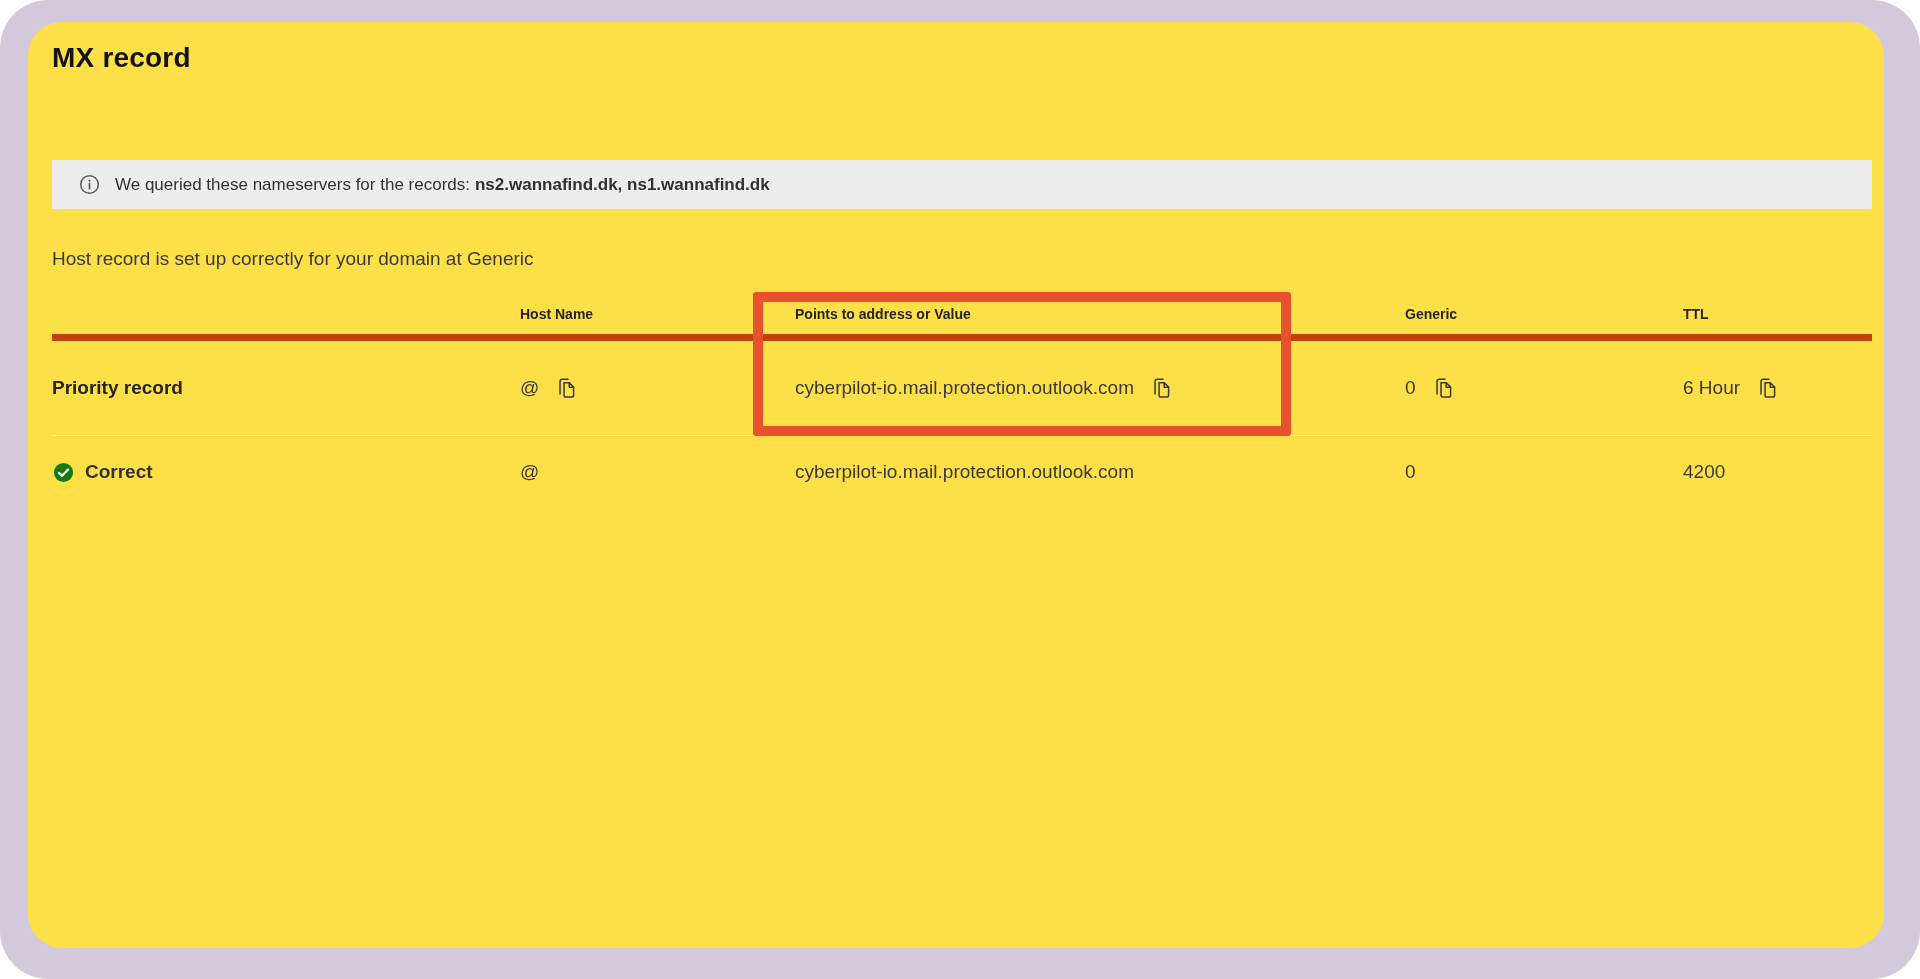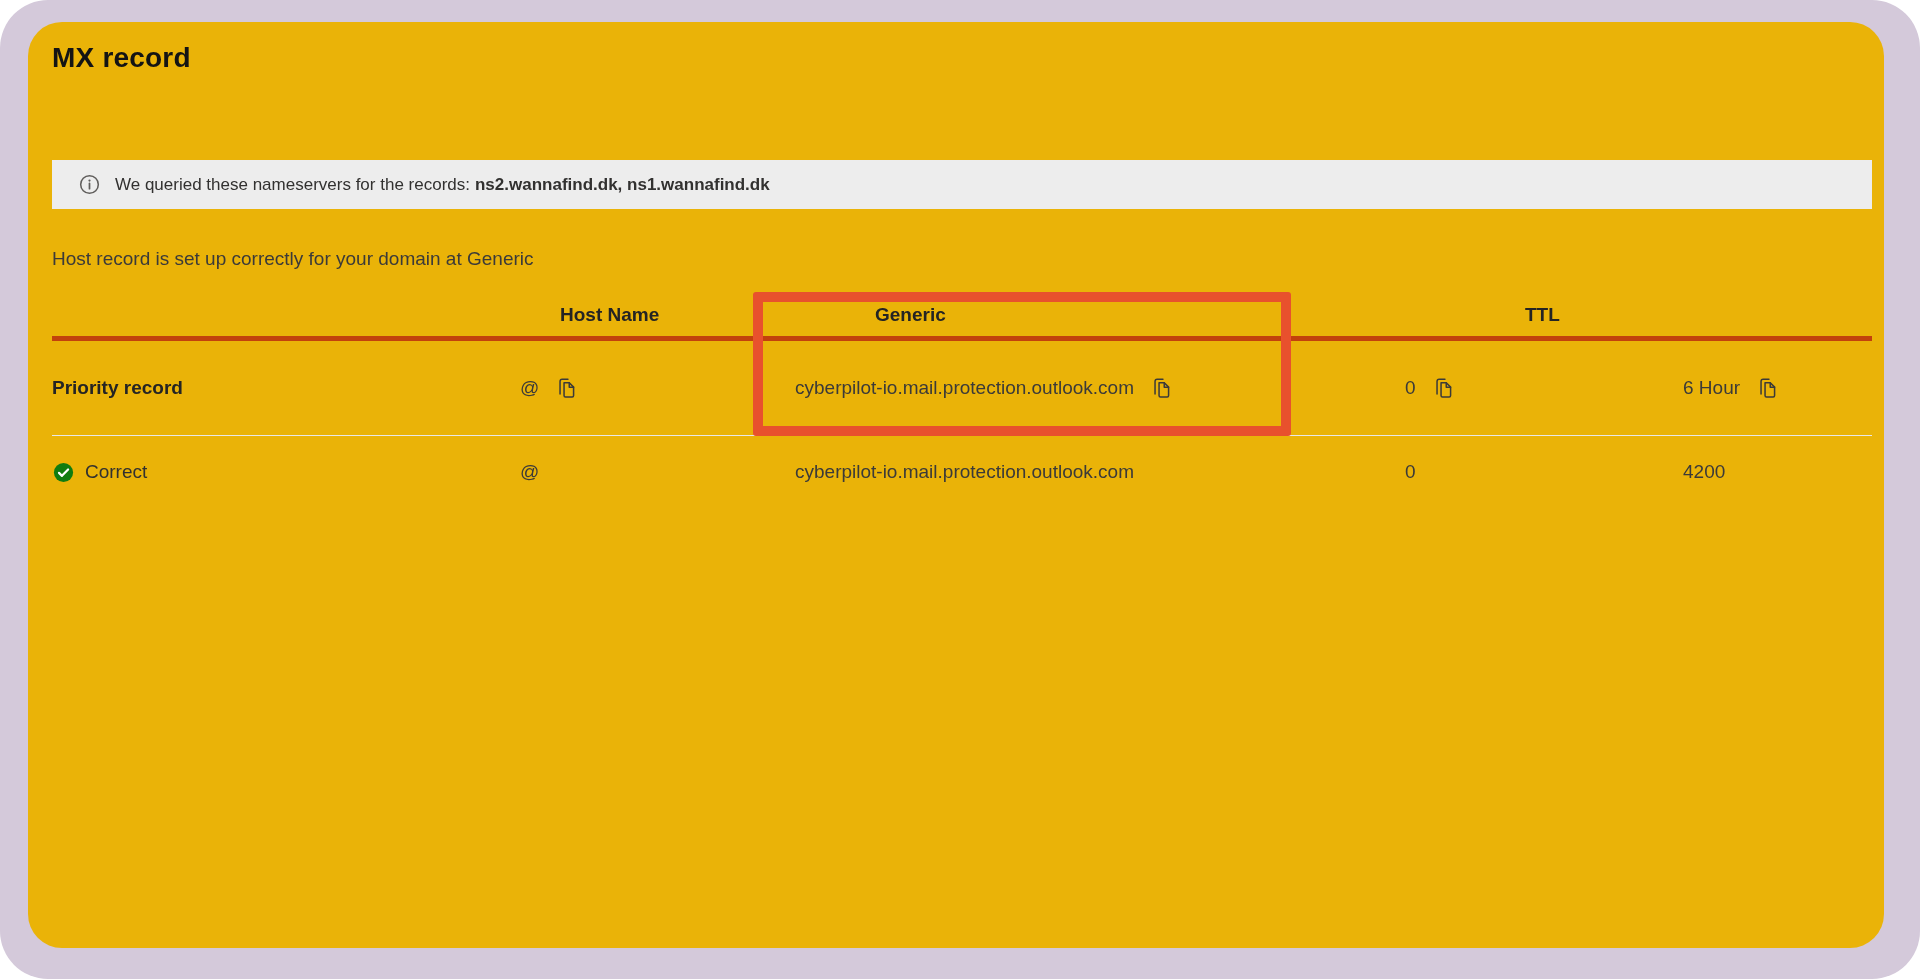--- a/index.html
+++ b/index.html
@@ -12,21 +12,21 @@
   }
   .frame {
     position: absolute; inset: 0;
     background: #d4c9da;
     border-radius: 48px;
   }
   .card {
     position: absolute;
     left: 28px; top: 22px;
     width: 1856px; height: 926px;
-    background: #eab308;
+    background: #fde047;
     border-radius: 34px;
   }
   .page-title {
     position: absolute;
     left: 24px; top: 20px;
     font-size: 28px;
     font-weight: 700;
     color: #141414;
     letter-spacing: 0.2px;
   }
@@ -55,36 +55,35 @@
     left: 24px; top: 272px;
     width: 1820px;
   }
   .t-row {
     display: grid;
     grid-template-columns: 468px 275px 610px 278px 1fr;
     align-items: center;
   }
   .t-head {
     height: 47px;
-    border-bottom: 5px solid #c2410c;
-    font-size: 19px;
+    border-bottom: 7px solid #c2410c;
+    font-size: 14px;
     font-weight: 600;
     color: #242424;
-    gap: 40px;
   }
   .t-row-expected {
     height: 95px;
     border-bottom: 1px solid #e8e8e8;
   }
   .t-row-correct { height: 72px; }
   .cell { display: flex; align-items: center; gap: 12px; }
   .row-label { font-size: 19px; font-weight: 600; color: #242424; }
   .cell-value { font-size: 19px; color: #3b3a39; }
   .status-cell { gap: 10px; }
-  .status-cell .label-correct { font-size: 19px; font-weight: 400; color: #323130; }
+  .status-cell .label-correct { font-size: 19px; font-weight: 700; color: #323130; }
   .copy-btn {
     background: none; border: none; padding: 0;
     cursor: pointer;
     display: flex; align-items: center;
     margin-left: 2px;
   }
   .highlight-box {
     position: absolute;
     left: 725px; top: 270px;
     width: 538px; height: 144px;
@@ -114,20 +113,21 @@
       <span class="banner-nameservers">ns2.wannafind.dk, ns1.wannafind.dk</span>
     </div>
 
     <div class="status-line">Host record is set up correctly for your domain at Generic</div>
 
     <div class="records-table">
 
       <div class="t-row t-head">
         <div class="cell"></div>
         <div class="cell">Host Name</div>
+        <div class="cell">Points to address or Value</div>
         <div class="cell">Generic</div>
         <div class="cell">TTL</div>
       </div>
 
       <div class="t-row t-row-expected">
         <div class="cell">
           <span class="row-label">Priority record</span>
         </div>
         <div class="cell">
           <span class="cell-value">@</span>

